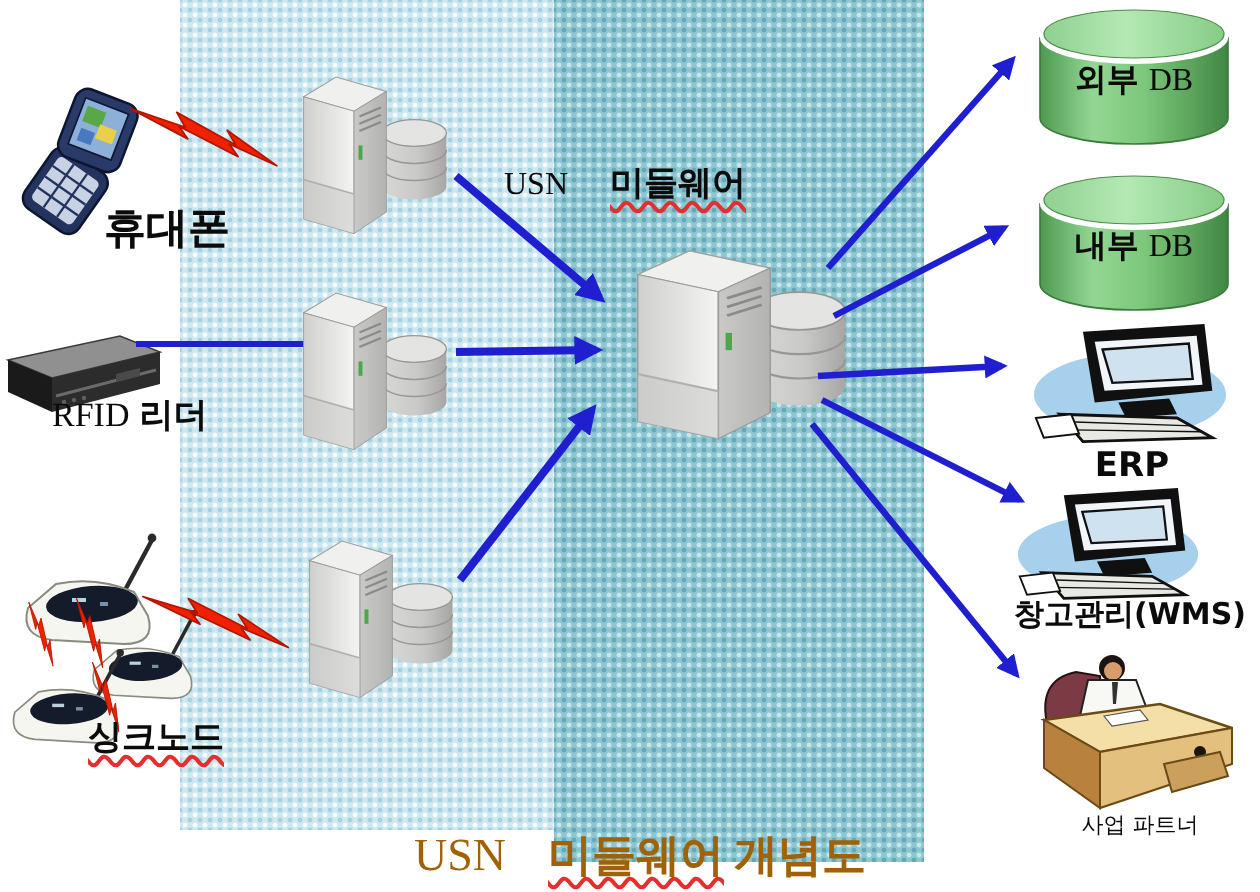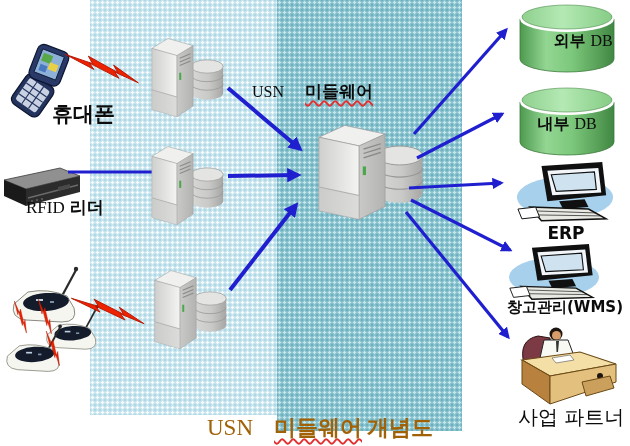--- a/index.html
+++ b/index.html
@@ -260,36 +260,39 @@
         <use href="#partner"></use>
       </g>
   </svg>
 
   <div class="lbl bold" style="left:52px;top:103px;font-size:21px;">휴대폰</div>
 
   <div class="lbl" style="left:26px;top:199px;">
     <span class="serif">RFID</span><span class="bold gap">리더</span>
   </div>
 
+  <div class="lbl bold" style="left:28px;top:361px;">
+    <span class="wavy">싱크노드</span>
+  </div>
 
   <div class="caption">
     <span class="serif">USN</span><span class="ko gap wavy">미들웨어</span>
   </div>
 
-  <div class="lbl ctr" style="left:520px;top:32px;width:94px;padding-left:16px;">
+  <div class="lbl ctr" style="left:520px;top:32px;width:94px;">
     <span class="bold dbtxt">외부</span><span class="serif dbtxt gap">DB</span>
   </div>
 
   <div class="lbl ctr" style="left:520px;top:115px;width:94px;">
     <span class="bold dbtxt">내부</span><span class="serif dbtxt gap">DB</span>
   </div>
 
   <div class="lbl ctr bold" style="left:516px;top:225px;width:100px;">ERP</div>
 
   <div class="lbl ctr bold wmslbl" style="left:498px;top:300px;width:134px;">창고관리(WMS)</div>
 
-  <div class="lbl ctr" style="left:518px;top:407px;width:104px;font-size:20px;">사업 파트너</div>
+  <div class="lbl ctr" style="left:518px;top:407px;width:104px;font-size:11px;">사업 파트너</div>
 
   <div class="title">
     <span class="serif">USN</span><span class="ko gap wavy">미들웨어</span><span class="ko gap">개념도</span>
   </div>
 
 </div>
 
 </body></html>

